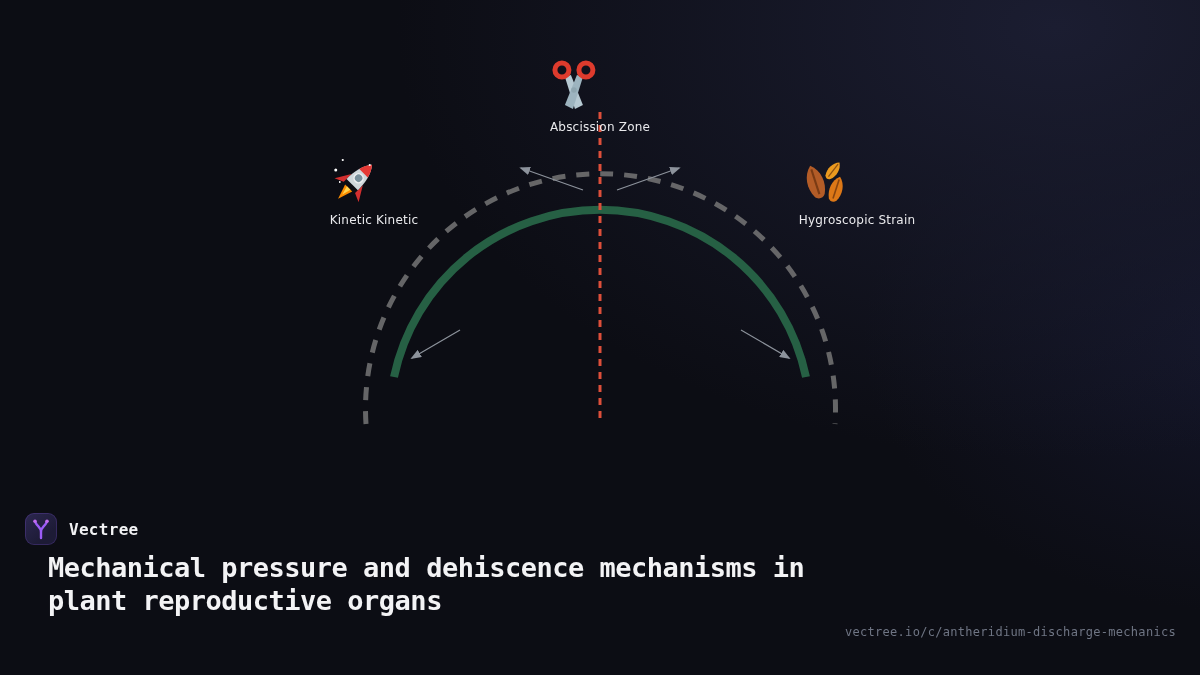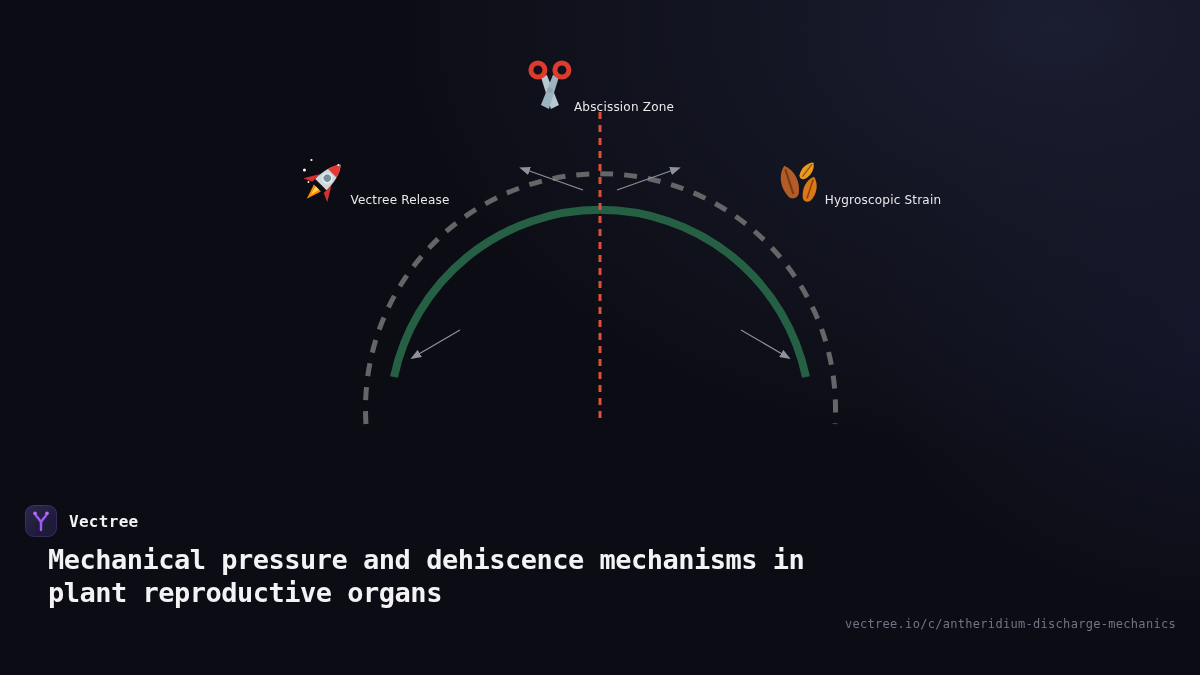--- a/index.html
+++ b/index.html
@@ -7,30 +7,30 @@
     position:relative;
     width:1200px;height:675px;
     overflow:hidden;
     background:
       radial-gradient(1100px 720px at 88% 4%, #1b1d31 0%, rgba(27,29,49,0) 60%),
       radial-gradient(700px 500px at 104% 50%, #14162a 0%, rgba(20,22,42,0) 55%),
       #0c0d14;
     font-family:"DejaVu Sans", sans-serif;
   }
   .diagram-svg{position:absolute;left:0;top:0;}
-  .node{position:absolute;transform:translateX(-50%);display:flex;flex-direction:row;align-items:flex-end;}
+  .node{position:absolute;transform:translateX(-50%);display:flex;flex-direction:column;align-items:flex-start;}
   .node-label{
     margin-top:6px;
     font-size:12px;
     color:#e9e9ec;
     letter-spacing:.2px;
     white-space:nowrap;
     text-align:center;
   }
-  .footer{position:absolute;left:0;right:0;bottom:8px;height:170px;text-decoration:underline;}
+  .footer{position:absolute;left:0;right:0;bottom:0;height:170px;text-decoration:underline;}
   .brand-row{position:absolute;left:25px;top:8px;display:flex;align-items:center;gap:12px;}
   .logo{
     width:32px;height:32px;border-radius:9px;
     background:linear-gradient(140deg,#2c2750 0%,#1d1b36 70%);
     box-shadow:0 0 0 1px rgba(140,90,240,.22) inset;
     display:flex;align-items:center;justify-content:center;
   }
   .brand-name{
     font-family:"DejaVu Sans Mono", monospace;
     font-weight:bold;font-size:16px;color:#f2f2f4;letter-spacing:.3px;
@@ -96,21 +96,21 @@
         <path d="M34,24 L43,39 L34,35 Z" fill="#d32f2f"></path>
         <path d="M26,3 C32,10 34,20 34,31 L18,31 C18,20 20,10 26,3 Z" fill="#cfd8dc"></path>
         <path d="M26,3 C29,6.5 31,10.5 32,15 L20,15 C21,10.5 23,6.5 26,3 Z" fill="#e53935"></path>
         <circle cx="26" cy="22" r="4.5" fill="#78909c" stroke="#eceff1" stroke-width="1.5"></circle>
       </g>
       <circle cx="6" cy="15" r="1.5" fill="#ffffff"></circle>
       <circle cx="13" cy="5" r="1.1" fill="#ffffff"></circle>
       <circle cx="40" cy="10" r="1.1" fill="#ffffff"></circle>
       <circle cx="10" cy="27" r="0.9" fill="#ffffff"></circle>
     </svg>
-    <div class="node-label">Vectree Release</div>
+    <div class="node-label">Kinetic Kinetic</div>
   </div>
 
   <div class="node" style="left:857px;top:157px;">
     <svg width="52" height="50" viewBox="0 0 52 50">
       <defs>
         <g id="leaf">
           <path d="M0,-14 C7,-8 8,2 4,10 C2,13 -2,13 -4,10 C-8,2 -7,-8 0,-14 Z"></path>
           <path d="M0,-11 L0,9" stroke="rgba(92,42,10,0.65)" stroke-width="1.6" fill="none"></path>
         </g>
       </defs>

